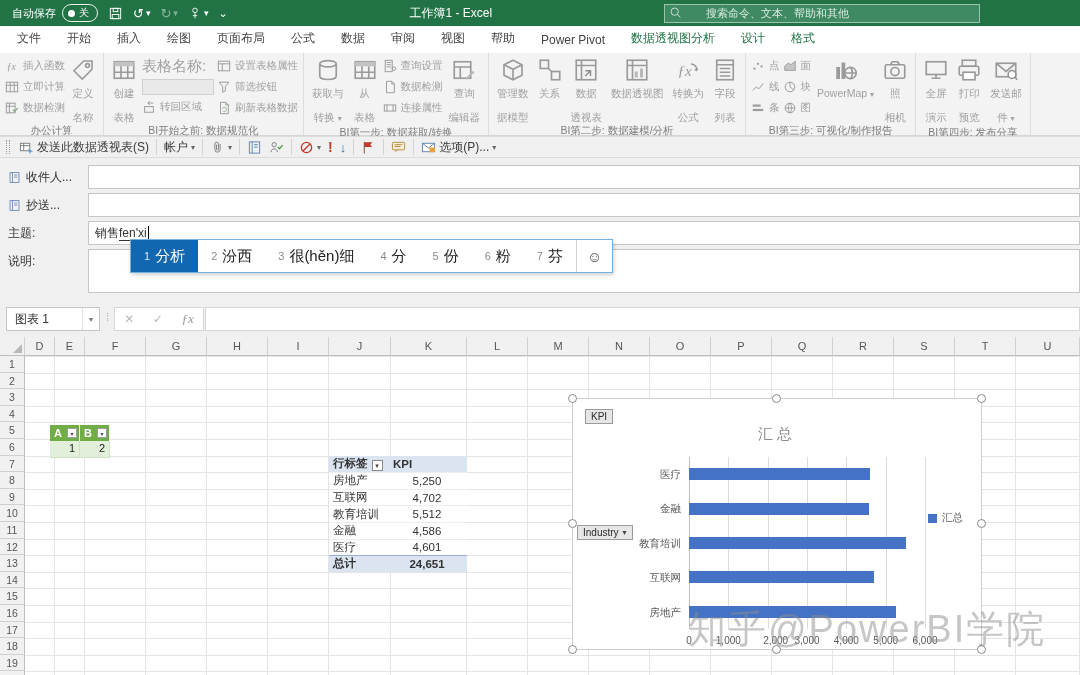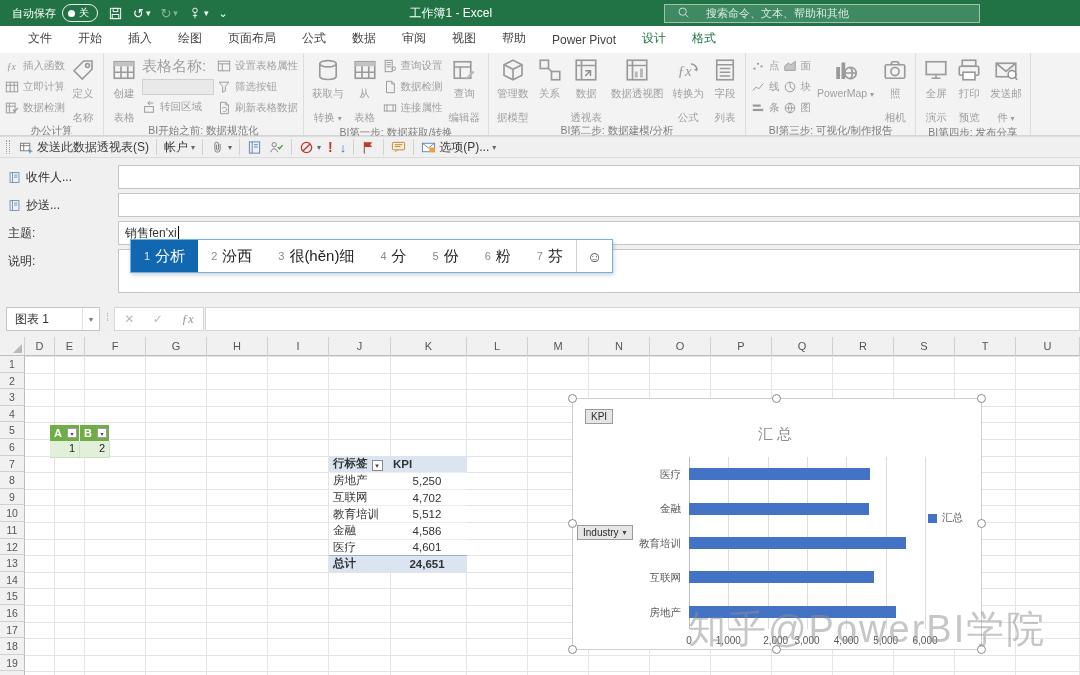--- a/index.html
+++ b/index.html
@@ -10,24 +10,24 @@
   
   .titlebar { position:absolute; left:0; top:0; width:1080px; height:26px; background:#217346; color:#fff; display:flex; align-items:center; }
   .qat { display:flex; align-items:center; gap:10px; padding:0 10px 0 12px; }
   .autosave { display:flex; align-items:center; gap:6px; font-size:11px; }
   .pill { display:flex; align-items:center; gap:4px; border:1px solid #e8f1ea; border-radius:9px; padding:1px 8px 1px 5px; font-size:10px; }
   .pill .dot { width:7px; height:7px; border-radius:50%; background:#fff; display:inline-block; }
   .qbtn { display:flex; align-items:center; gap:2px; font-size:13px; color:#fff; }
   .qbtn.dim { opacity:.45; }
   .qcaret { font-size:9px; }
   .title-wrap { flex:1; text-align:center; font-size:12px; color:#fff; white-space:nowrap; }
-  .searchbox { width:316px; height:19px; background:#3f8a62; border:1px solid #9dc3ab; display:flex; align-items:center; gap:16px; padding:0 12px; margin-right:100px; color:#dcebe1; font-size:11px; }
-
-  
-  .tabrow { position:absolute; left:0; top:26px; width:1080px; height:27px; background:#ffffff; display:flex; align-items:flex-end; padding:0 15px; }
+  .searchbox { width:316px; height:19px; background:#3f8a62; border:1px solid #9dc3ab; display:flex; align-items:center; gap:24px; padding:0 4px; margin-right:100px; color:#dcebe1; font-size:11px; }
+
+  
+  .tabrow { position:absolute; left:0; top:26px; width:1080px; height:27px; background:#ffffff; display:flex; align-items:flex-end; padding:0 4px; }
   .tab { padding:5px 13px 6px; font-size:12px; color:#444; white-space:nowrap; }
   .tab.active { color:#217346; font-weight:bold; border-bottom:3px solid #217346; padding-bottom:3px; }
   .tab.contextual { color:#217346; }
 
   
   .ribbon { position:absolute; left:0; top:53px; width:1080px; height:83px; background:#f3f3f3; border-bottom:1px solid #d6d6d6; display:flex; }
   .rgroup { display:flex; flex-direction:column; border-right:1px solid #dddddd; height:100%; }
   .rgroup-content { flex:1; display:flex; align-items:flex-start; padding:4px 5px 0 5px; gap:3px; }
   .rgroup-caption { text-align:center; color:#7e7e7e; font-size:10.5px; padding:0 4px 4px; white-space:nowrap; }
   .rcol { display:flex; flex-direction:column; gap:3px; }
@@ -45,21 +45,21 @@
   .mb-sep { width:1px; height:16px; background:#d2d2d2; }
   .mb-item { display:flex; align-items:center; gap:3px; white-space:nowrap; }
   .grip { width:4px; height:14px; border-left:1px dotted #9a9a9a; border-right:1px dotted #9a9a9a; margin-right:2px; }
   .imp-high { color:#c0392b; font-weight:bold; font-size:14px; }
   .imp-low { color:#2e75b6; font-weight:bold; font-size:13px; }
 
   
   .mailform { position:absolute; left:0; top:158px; width:1080px; height:143px; background:#f0f0f0; }
   .mf-row { position:absolute; left:0; width:1080px; }
   .mf-label { position:absolute; left:8px; top:4px; display:flex; align-items:center; gap:5px; font-size:12px; color:#333; }
-  .mf-input { position:absolute; left:88px; right:0; height:24px; background:#fff; border:1px solid #c6c6c6; display:flex; align-items:center; padding:0 6px; font-size:12px;margin-left:30px; }
+  .mf-input { position:absolute; left:88px; right:0; height:24px; background:#fff; border:1px solid #c6c6c6; display:flex; align-items:center; padding:0 6px; font-size:12px; }
   .compose { border-bottom:1px solid #333; }
   .tcaret { display:inline-block; width:1px; height:14px; background:#000; margin-left:1px; }
 
   
   .ime { position:absolute; left:130px; top:239px; height:34px; background:#fff; border:1px solid #73b2e3; box-shadow:1px 2px 4px rgba(0,0,0,.18); display:flex; align-items:stretch; z-index:60; }
   .cand { display:flex; align-items:center; gap:5px; padding:0 13px; font-size:15px; color:#222; }
   .cand .cnum { font-size:11px; color:#8a8a8a; }
   .cand.sel { background:#1168b0; color:#fff; }
   .cand.sel .cnum { color:#dbe9f5; }
   .ime-emoji { display:flex; align-items:center; padding:0 10px; border-left:1px solid #d0d0d0; font-size:15px; color:#444; }
@@ -170,20 +170,21 @@
       <div class="tab">开始</div>
       <div class="tab">插入</div>
       <div class="tab">绘图</div>
       <div class="tab">页面布局</div>
       <div class="tab">公式</div>
       <div class="tab">数据</div>
       <div class="tab">审阅</div>
       <div class="tab">视图</div>
       <div class="tab">帮助</div>
       <div class="tab">Power Pivot</div>
+      <div class="tab contextual">数据透视图分析</div>
       <div class="tab contextual">设计</div>
       <div class="tab contextual">格式</div>
     </div>
 
   <div class="ribbon" id="ribbon">
       <div class="rgroup">
         <div class="rgroup-content">
           <div class="rcol">
             <div class="rsmall">
               <span class="icn">

